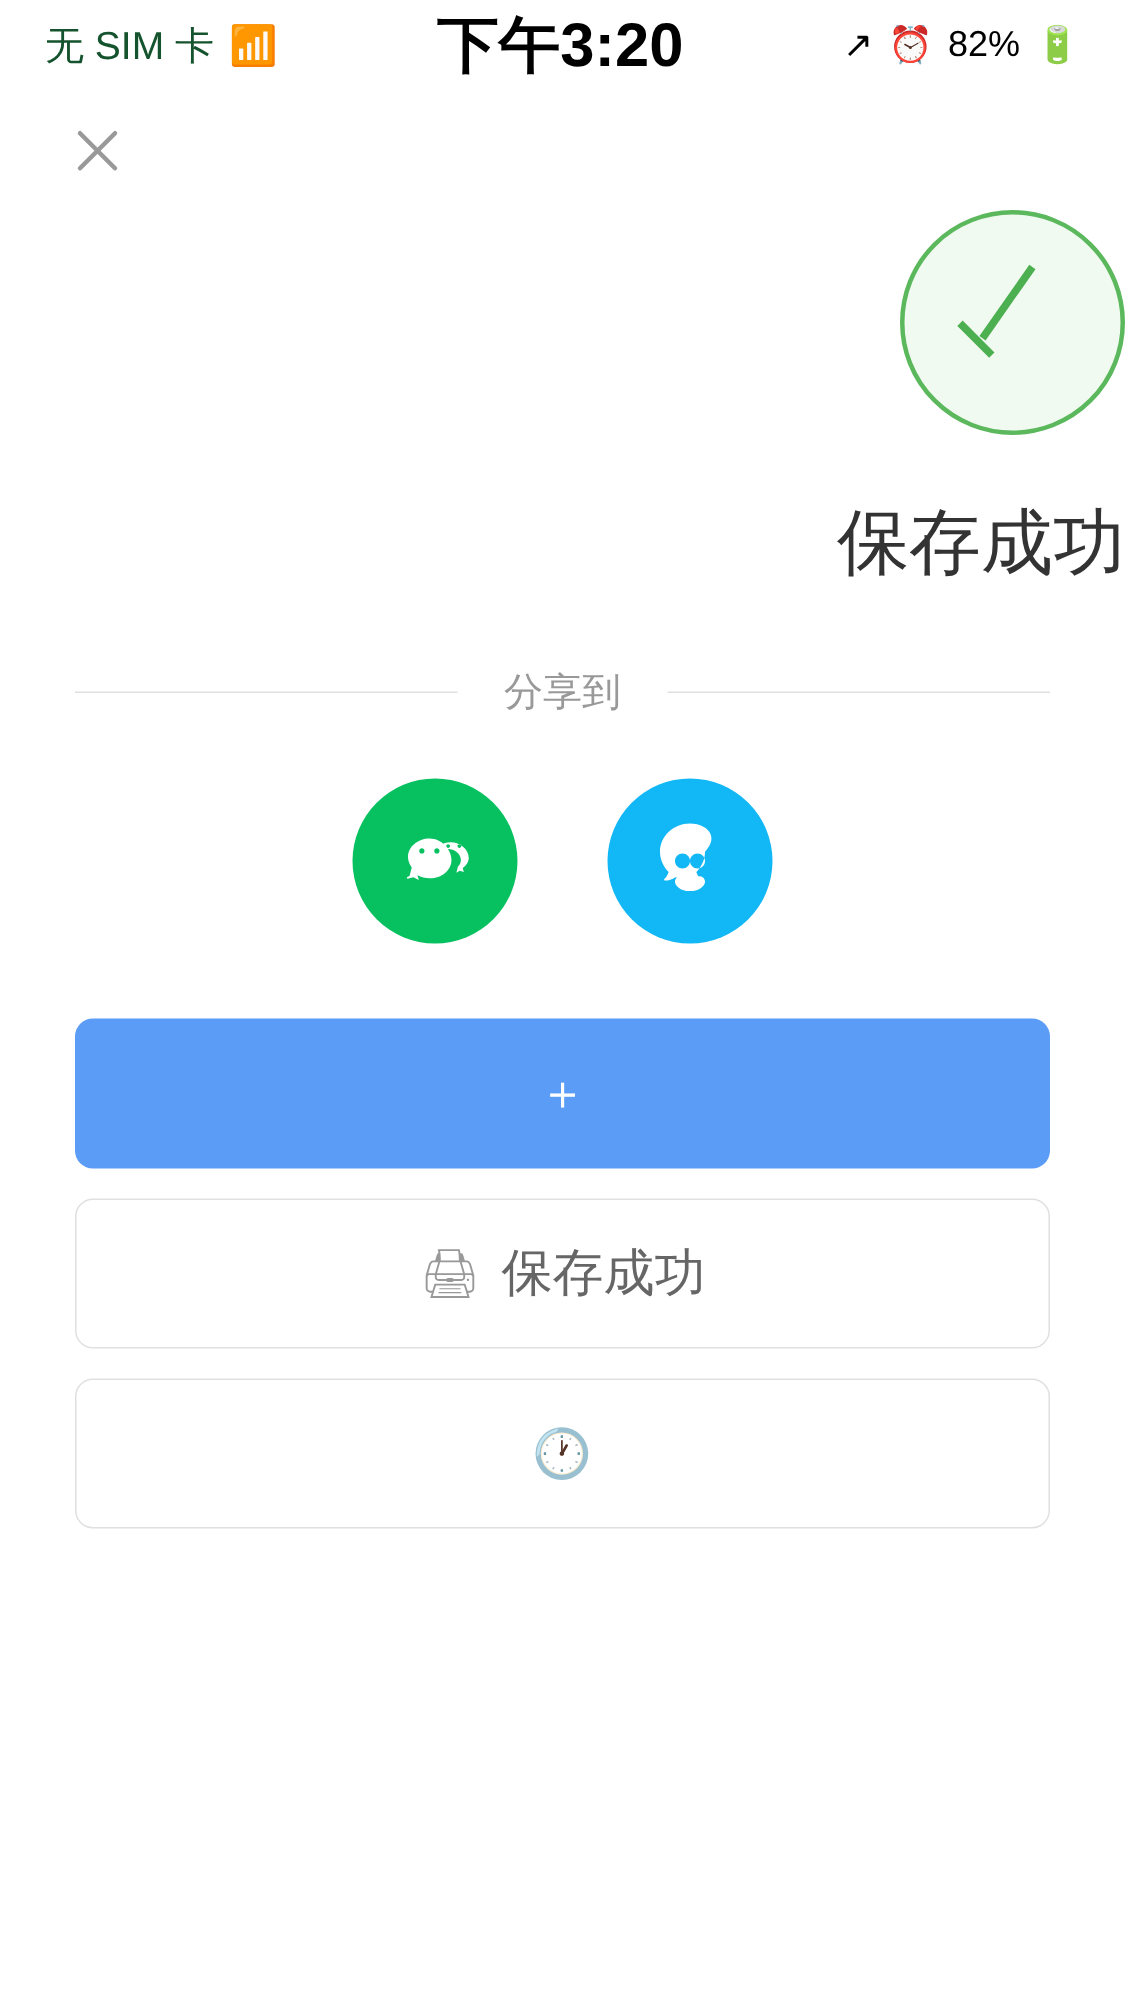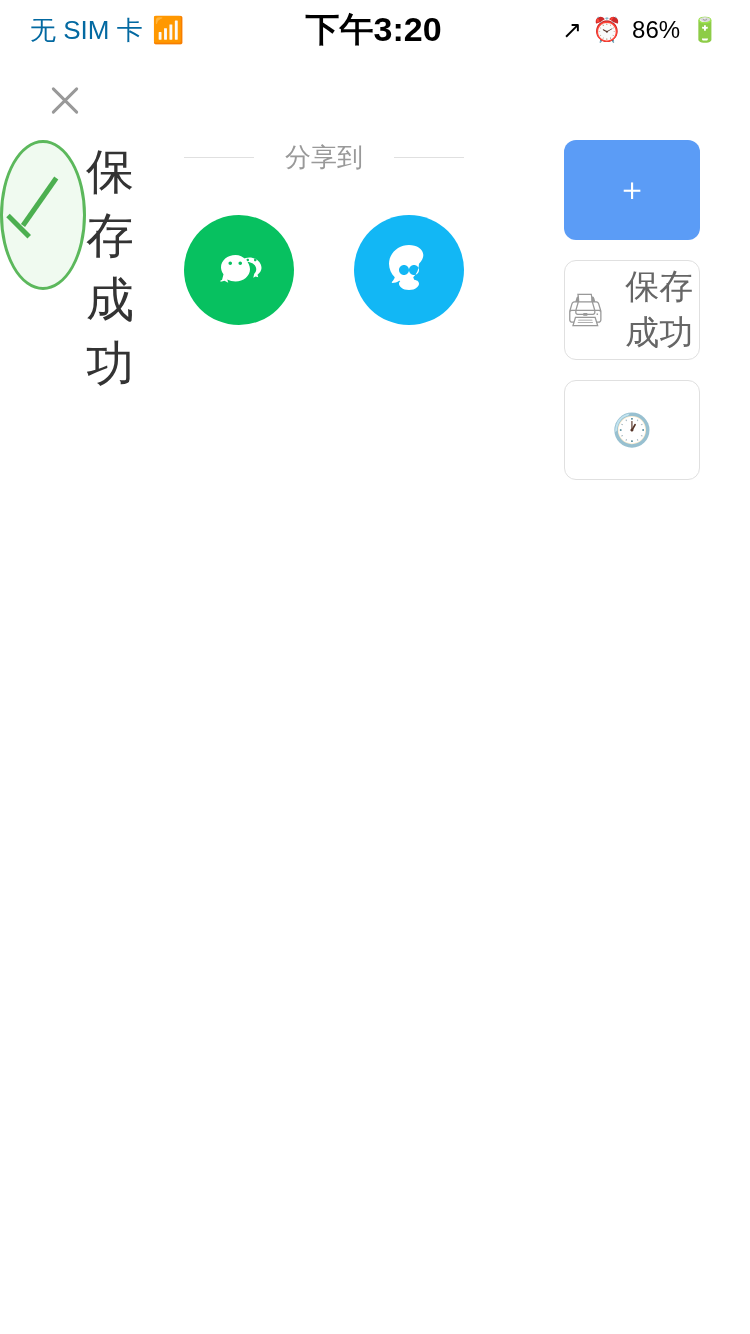--- a/index.html
+++ b/index.html
@@ -22,28 +22,28 @@
       align-items: center;
       justify-content: space-between;
       padding: 0 30px;
       background: #ffffff;
     }
     .status-left {
       display: flex;
       align-items: center;
       gap: 10px;
       font-size: 26px;
-      color: #0369a1;
+      color: #14532d;
       font-weight: 500;
     }
     .wifi-icon {
       font-size: 26px;
     }
     .status-center {
-      font-size: 34px;
+      font-size: 41px;
       font-weight: 600;
       color: #000;
     }
     .status-right {
       display: flex;
       align-items: center;
       gap: 10px;
       font-size: 24px;
       color: #000;
     }
@@ -68,22 +68,22 @@
       height: 3px;
       background: #999;
       border-radius: 2px;
     }
     .close-btn::before { transform: rotate(45deg); }
     .close-btn::after { transform: rotate(-45deg); }
 
     
     .main-content {
       display: flex;
-      flex-direction: row;
-      align-items: flex-start;
+      flex-direction: column;
+      align-items: flex-end;
       padding-top: 80px;
     }
 
     
     .success-icon-wrap {
       width: 150px;
       height: 150px;
       border-radius: 50%;
       border: 3px solid #5cb85c;
       background: #f0faf0;
@@ -229,21 +229,21 @@
 
 <div class="status-bar">
   <div class="status-left">
     <span>无 SIM 卡</span>
     <span class="wifi-icon">📶</span>
   </div>
   <div class="status-center">下午3:20</div>
   <div class="status-right">
     <span>↗</span>
     <span>⏰</span>
-    <span>86%</span>
+    <span>82%</span>
     <span>🔋</span>
   </div>
 </div>
 
 <div class="close-btn"></div>
 
 <div class="main-content">
 
   <div class="success-icon-wrap">
     <div class="checkmark"></div>

